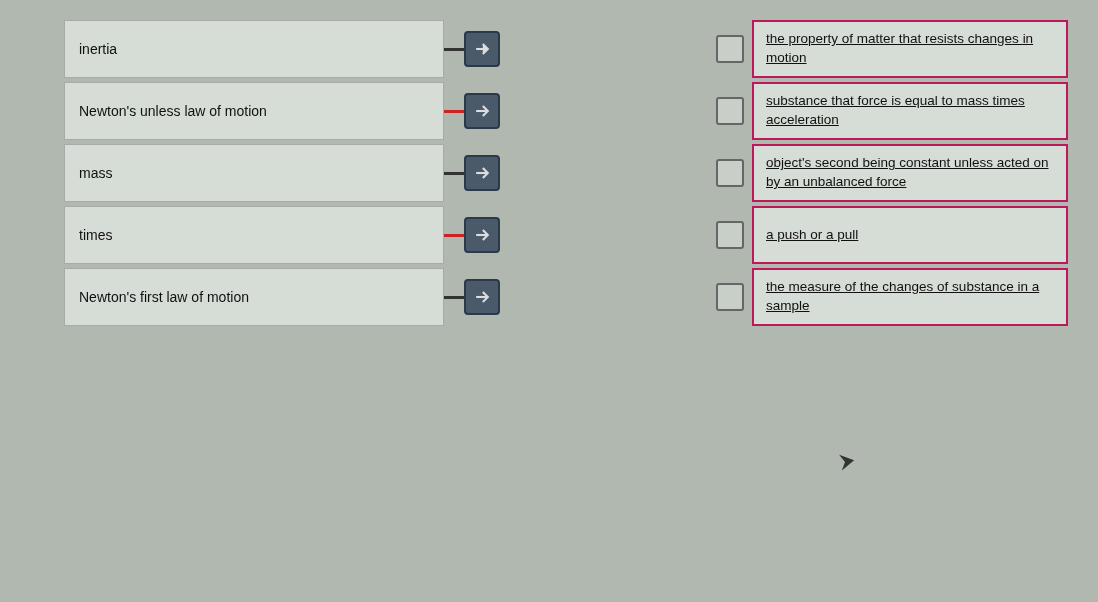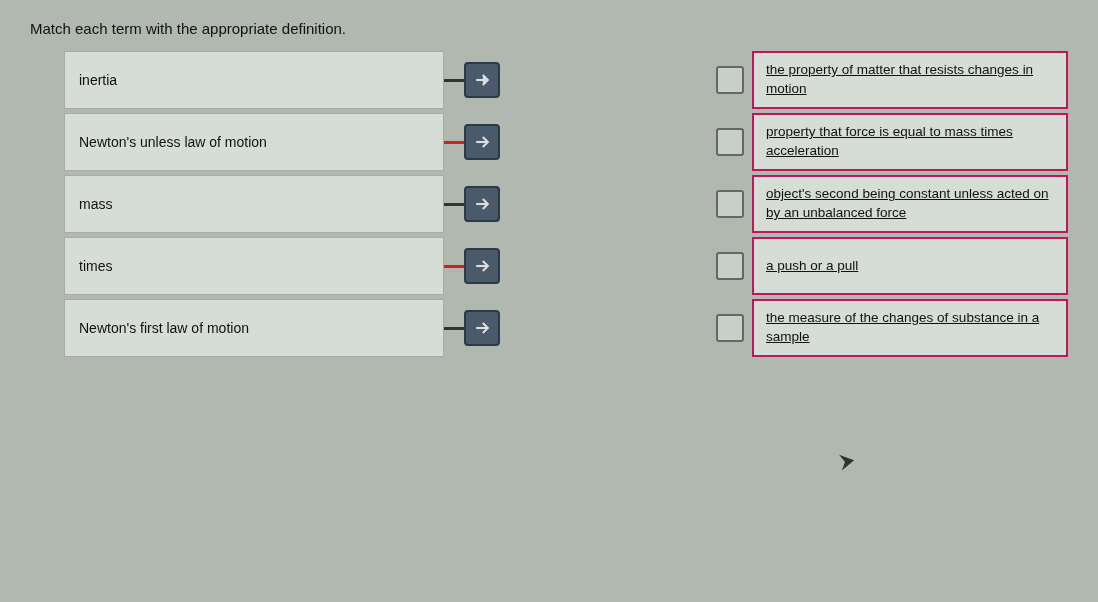--- a/index.html
+++ b/index.html
@@ -144,21 +144,20 @@
       left: 840px;
       font-size: 20px;
       color: #333;
       transform: rotate(-10deg);
     }
   </style>
 </head>
 <body>
 
 <div class="main-container">
-  <div class="instruction">Match each term with the appropriate definition.</div>
 
   <div class="matching-area">
 
     <div class="terms-column">
 
       <div class="term-row">
         <div class="term-box">
           <span>inertia</span>
         </div>
         <div class="connector-line"></div>
@@ -236,21 +235,21 @@
         <div class="definition-box">
           <span>the property of matter that resists changes in motion</span>
         </div>
       </div>
 
       <div class="definition-row">
         <div class="checkbox-area">
           <div class="match-checkbox"></div>
         </div>
         <div class="definition-box">
-          <span>property that force is equal to mass times acceleration</span>
+          <span>substance that force is equal to mass times acceleration</span>
         </div>
       </div>
 
       <div class="definition-row">
         <div class="checkbox-area">
           <div class="match-checkbox"></div>
         </div>
         <div class="definition-box">
           <span>object's second being constant unless acted on by an unbalanced force</span>
         </div>

